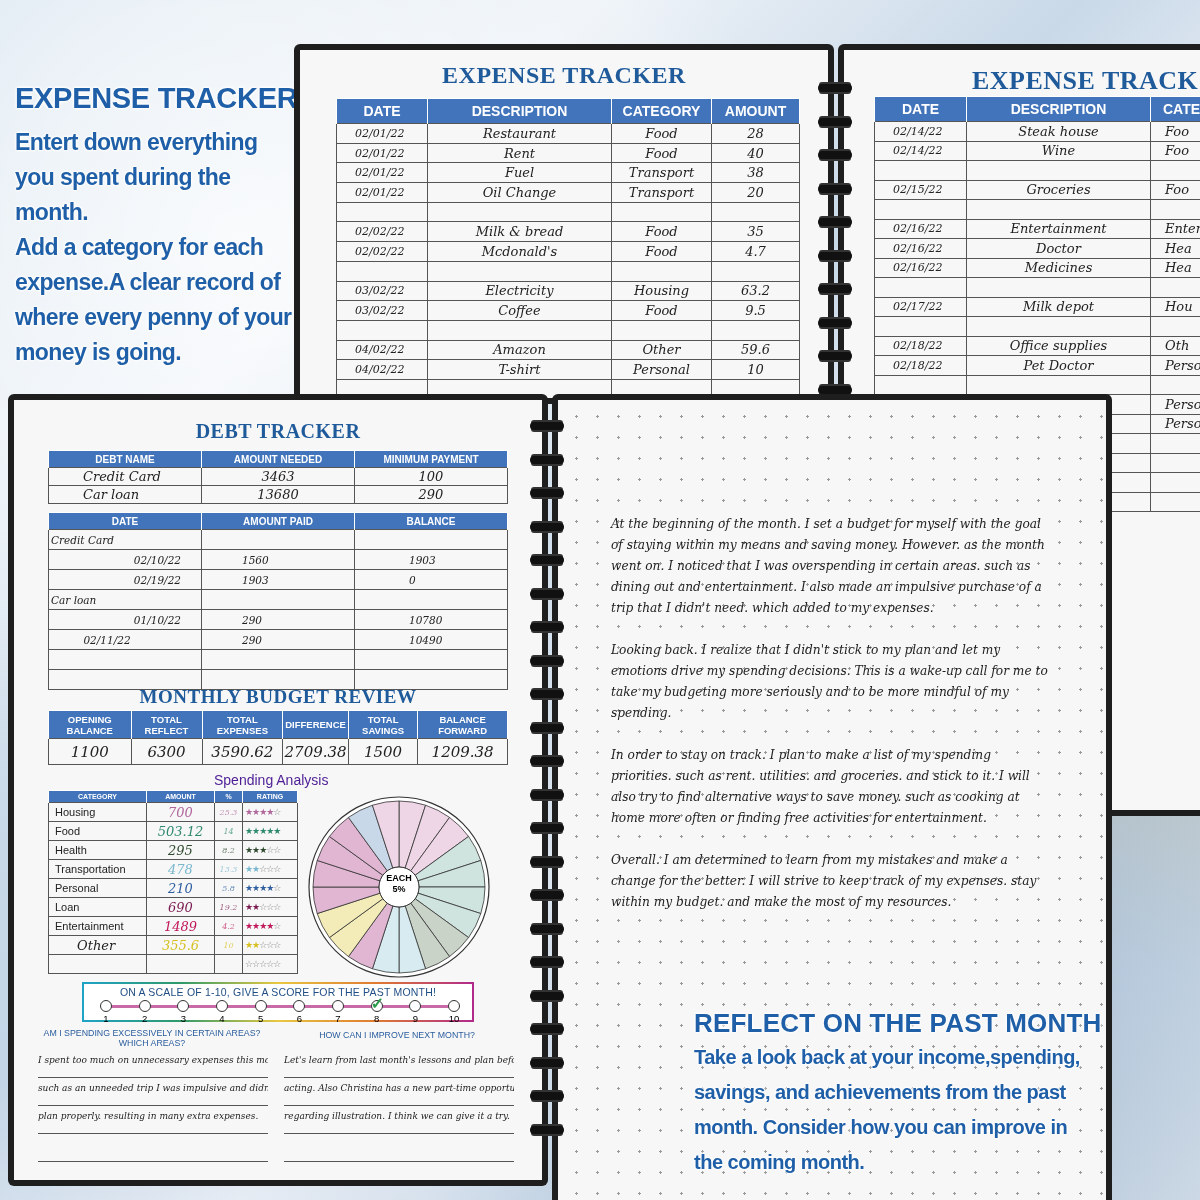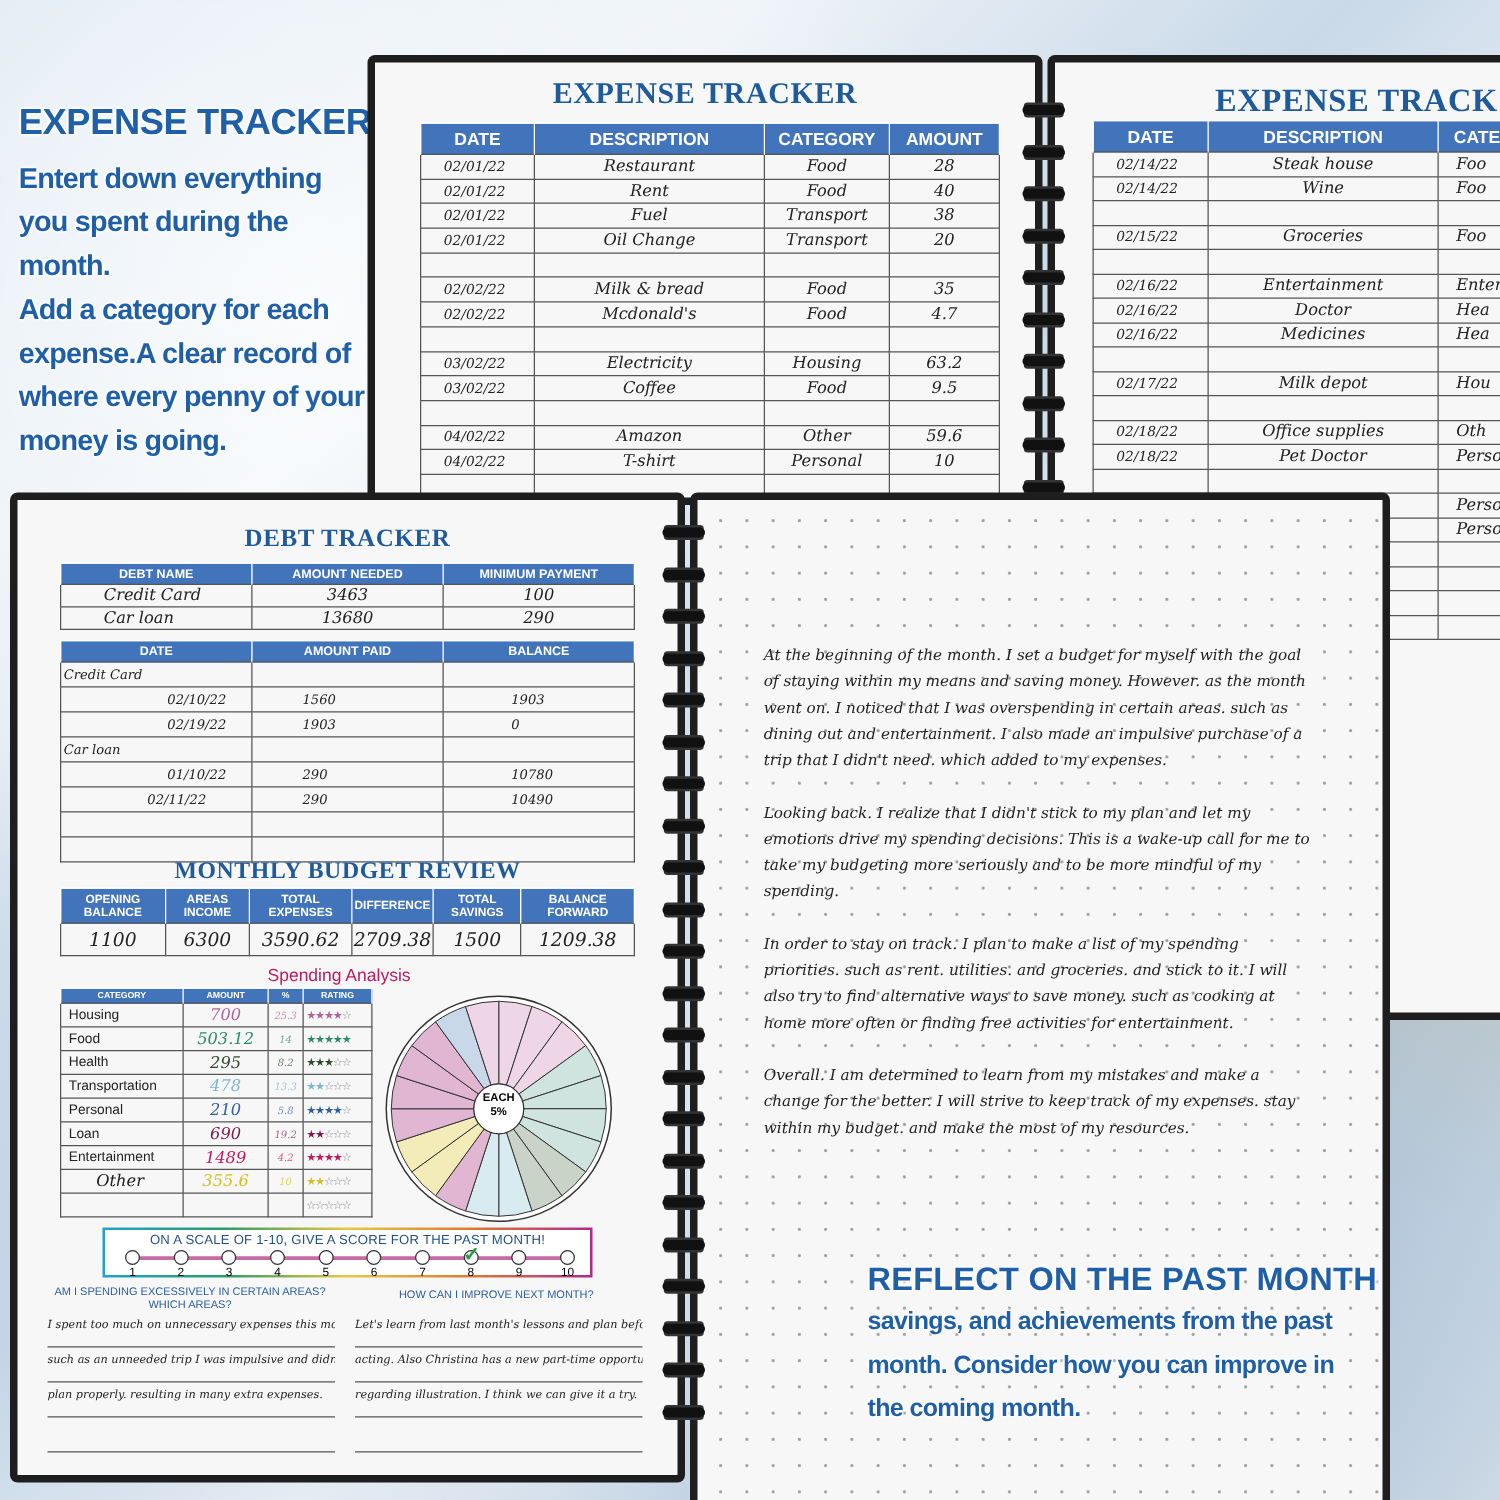--- a/index.html
+++ b/index.html
@@ -334,21 +334,21 @@
               <td style="font-size:10.5px;text-align:left;padding-left:2px">Car loan</td>
               <td style="font-size:10.5px;text-align:left;padding-left:40px"></td>
               <td style="font-size:10.5px;text-align:left;padding-left:54px"></td>
             </tr>
             <tr style="height:20px">
               <td style="font-size:10.5px;text-align:right;padding-right:20px">01/10/22</td>
               <td style="font-size:10.5px;text-align:left;padding-left:40px">290</td>
               <td style="font-size:10.5px;text-align:left;padding-left:54px">10780</td>
             </tr>
             <tr style="height:20px">
-              <td style="font-size:10.5px;text-align:right;padding-right:36px">02/11/22</td>
+              <td style="font-size:10.5px;padding-right:36px">02/11/22</td>
               <td style="font-size:10.5px;text-align:left;padding-left:40px">290</td>
               <td style="font-size:10.5px;text-align:left;padding-left:54px">10490</td>
             </tr>
             <tr style="height:20px">
               <td style="font-size:10.5px;text-align:right;padding-right:20px"></td>
               <td style="font-size:10.5px;text-align:left;padding-left:40px"></td>
               <td style="font-size:10.5px;text-align:left;padding-left:54px"></td>
             </tr>
             <tr style="height:20px">
               <td style="font-size:10.5px;text-align:right;padding-right:20px"></td>
@@ -358,41 +358,41 @@
           </tbody>
    </table>
   </div>
 
   <div class="title-serif" style="position:absolute;left:0;right:0;top:286px;font-size:19px">MONTHLY BUDGET REVIEW</div>
   <div style="position:absolute;left:34px;top:310px;width:460px">
    <table>
     <thead>
             <tr id="br-head" style="height:28px">
               <th style="font-size:9.5px;line-height:11px;padding:0 2px">OPENING BALANCE</th>
-              <th style="font-size:9.5px;line-height:11px;padding:0 2px">AREAS INCOME</th>
+              <th style="font-size:9.5px;line-height:11px;padding:0 2px">TOTAL REFLECT</th>
               <th style="font-size:9.5px;line-height:11px;padding:0 2px">TOTAL EXPENSES</th>
               <th style="font-size:9.5px;line-height:11px;padding:0 2px">DIFFERENCE</th>
               <th style="font-size:9.5px;line-height:11px;padding:0 2px">TOTAL SAVINGS</th>
               <th style="font-size:9.5px;line-height:11px;padding:0 2px">BALANCE FORWARD</th>
             </tr>
           </thead>
     <tbody>
             <tr id="br-vals" style="height:26px">
               <td style="font-size:15px">1100</td>
               <td style="font-size:15px">6300</td>
               <td style="font-size:15px">3590.62</td>
               <td style="font-size:15px">2709.38</td>
               <td style="font-size:15px">1500</td>
               <td style="font-size:15px">1209.38</td>
             </tr>
           </tbody>
    </table>
   </div>
 
-  <div style="position:absolute;left:200px;top:372px;color:#be185d;font-size:14px;font-family:'Liberation Sans',sans-serif">Spending Analysis</div>
+  <div style="position:absolute;left:200px;top:372px;color:#4c1d95;font-size:14px;font-family:'Liberation Sans',sans-serif">Spending Analysis</div>
   <div style="position:absolute;left:34px;top:390px;width:250px">
    <table>
     <thead>
             <tr style="height:12px">
      <th style="width:98px;font-size:7px">CATEGORY</th>
      <th style="width:68px;font-size:7px">AMOUNT</th>
      <th style="width:28px;font-size:7px">%</th>
      <th style="font-size:7px">RATING</th>
     </tr>
           </thead>
@@ -560,17 +560,18 @@
     <div class="ring"></div>
     <div class="ring"></div>
     <div class="ring"></div>
     <div class="ring"></div>
     <div class="ring"></div>
   </div>
 
 <div class="promo" style="left:694px;top:1008px;width:430px">
  <h1 style="font-size:26px;letter-spacing:.2px">REFLECT ON THE PAST  MONTH</h1>
  <p style="font-size:20px;line-height:35px;letter-spacing:-.5px;margin-top:1px">
+  <span style="display:block">Take a look back at your income,spending,</span>
   <span style="display:block">savings, and achievements from the past</span>
   <span style="display:block">month. Consider how you can improve in</span>
   <span style="display:block">the coming month.</span>
  </p>
 </div>
 
 </body></html>

